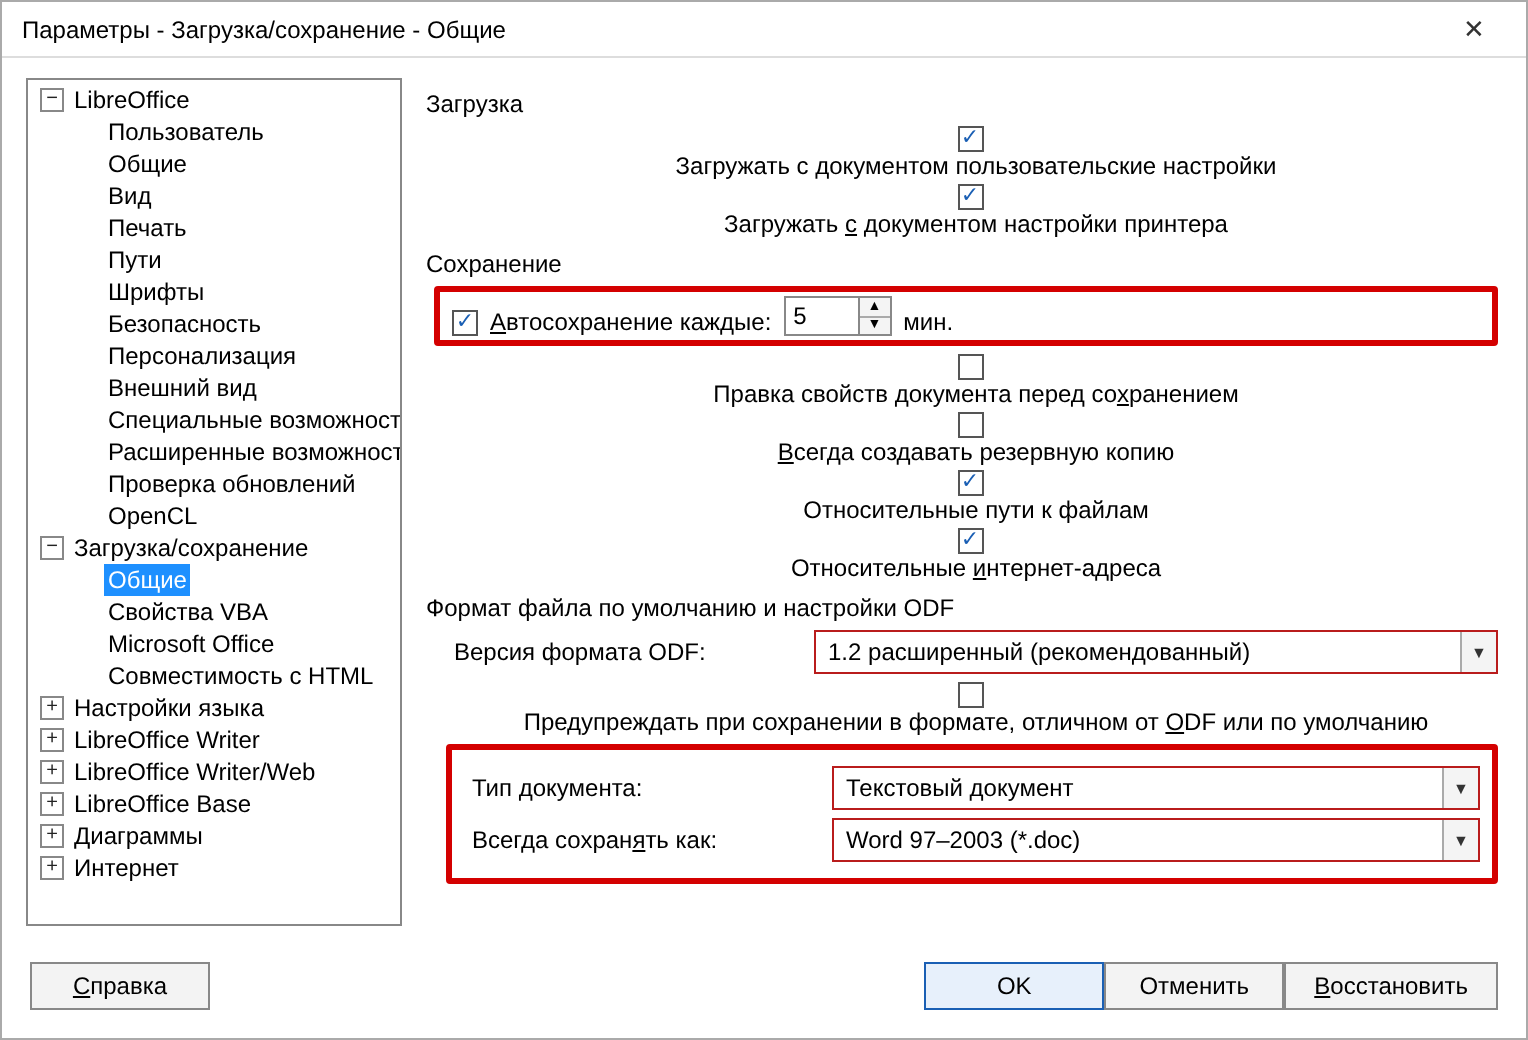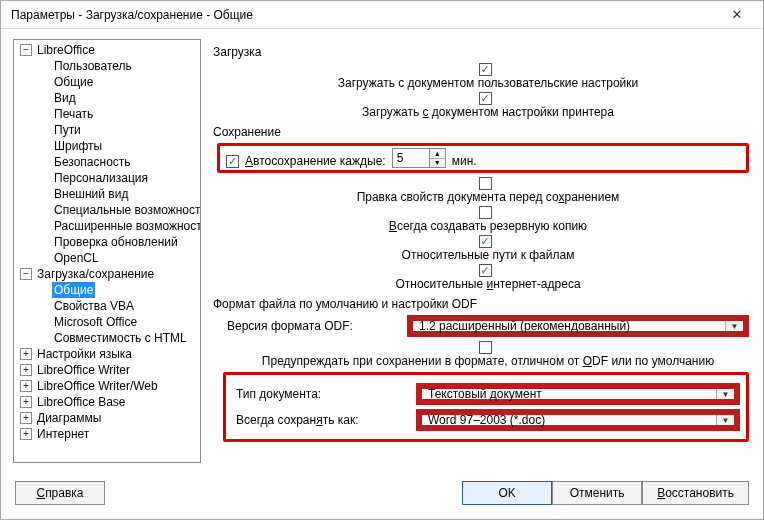--- a/index.html
+++ b/index.html
@@ -156,21 +156,21 @@
 
   .form-row {
     display: flex;
     align-items: center;
     margin: 4px 0 4px 14px;
   }
   .form-row .lbl { width: 180px; }
   .select {
     flex: 1;
     height: 22px;
-    border: 6px solid #b91c1c;
+    border: 1px solid #b91c1c;
     display: flex;
     align-items: center;
     background: #fff;
   }
   .select .val { flex: 1; padding: 0 6px; }
   .select .dd {
     width: 18px; height: 100%;
     border-left: 1px solid #aaa;
     display: flex; align-items:center; justify-content:center;
     font-size: 8px; color: #333; background: #f4f4f4;

